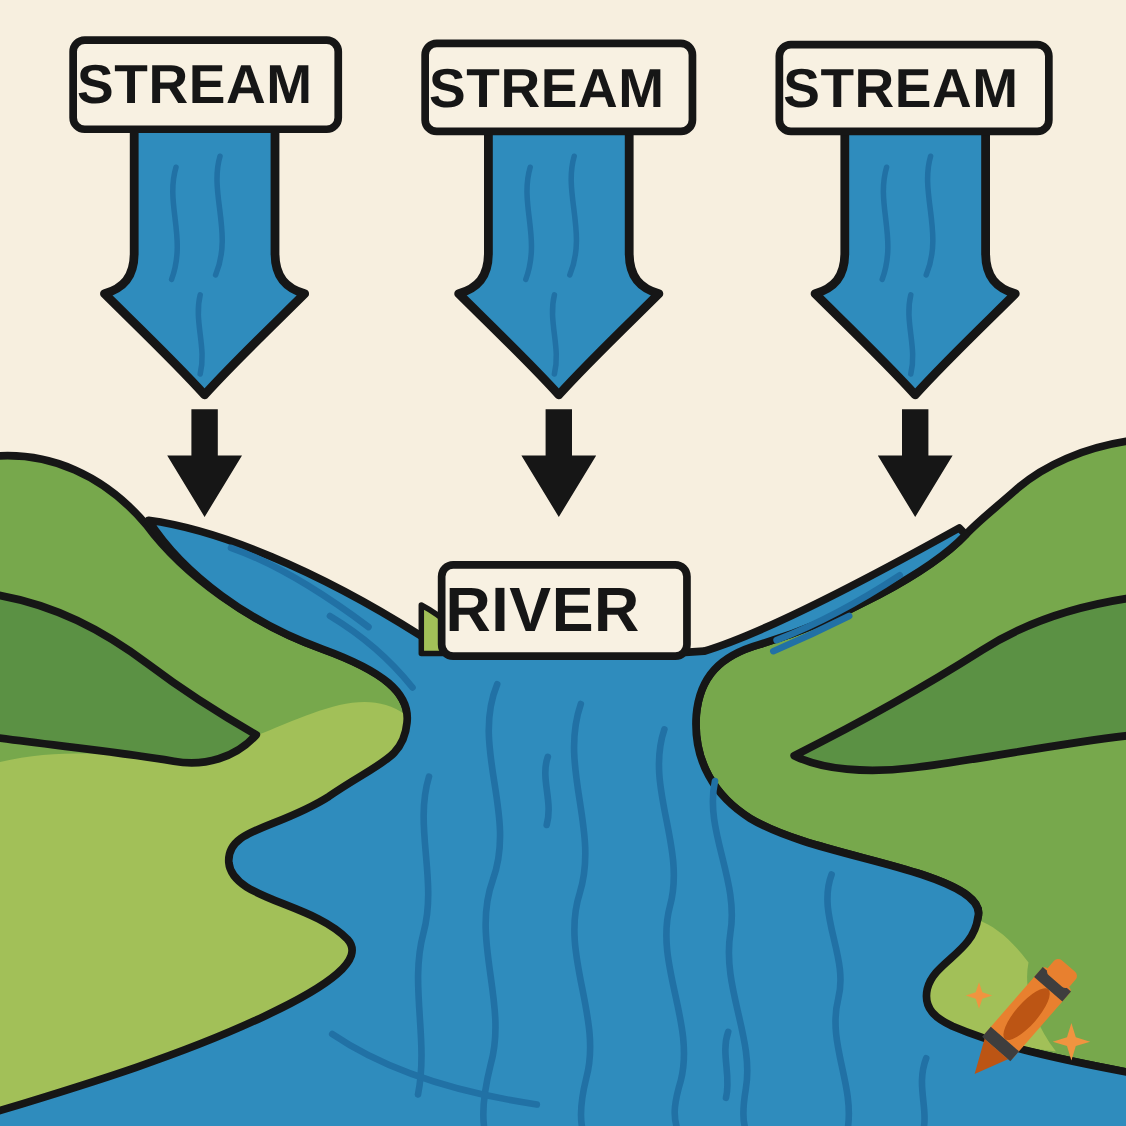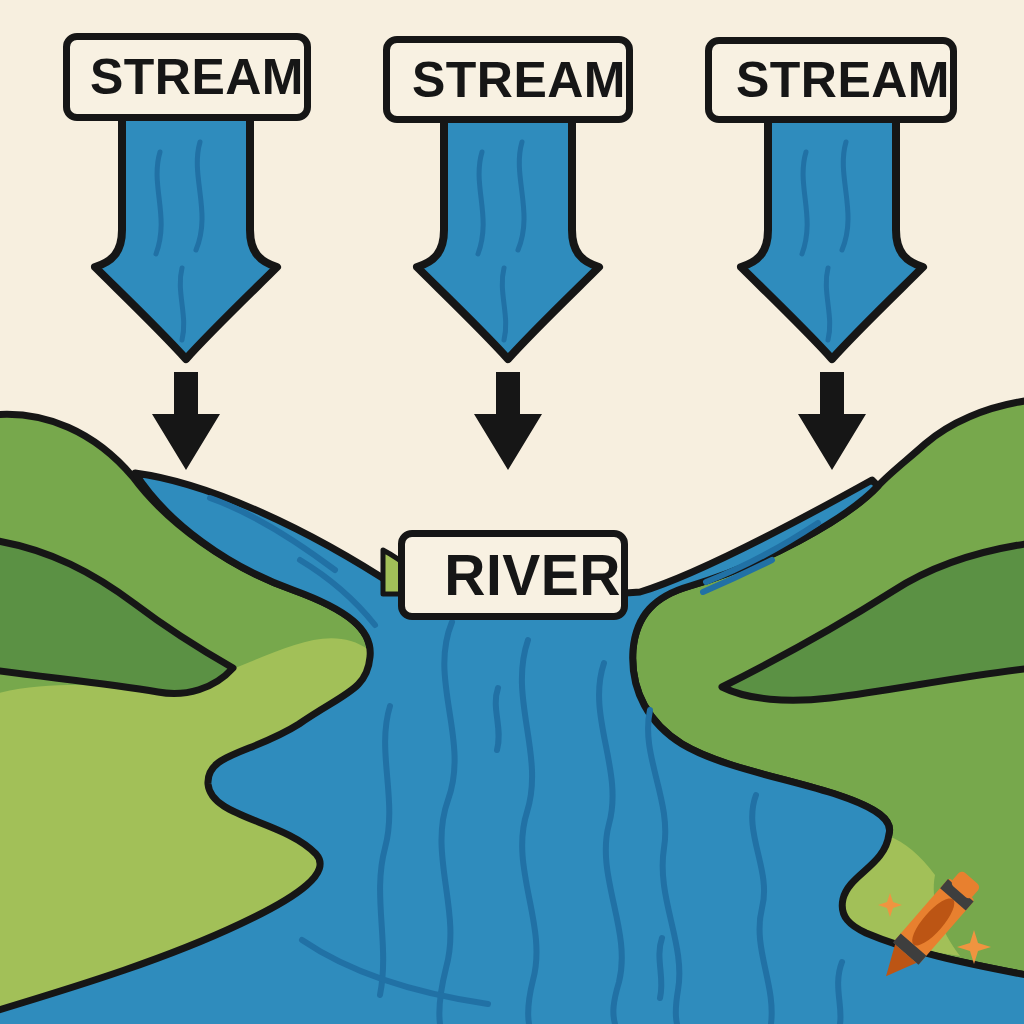--- a/index.html
+++ b/index.html
@@ -7,30 +7,30 @@
     position:relative;width:1024px;height:1024px;overflow:hidden;
     background:var(--background,#F7EFDF);
     font-family:"Liberation Sans","DejaVu Sans",sans-serif;
   }
   #stage svg{position:absolute;left:0;top:0;}
   .sign{
     position:absolute;box-sizing:border-box;
     background:var(--sign-fill,#F8F1E2);
     border:7px solid var(--outline-black,#161616);
     border-radius:14px;
-    display:flex;align-items:center;justify-content:flex-end;
+    display:flex;align-items:center;justify-content:flex-start;
     color:var(--outline-black,#161616);
     font-weight:bold;letter-spacing:0.5px;
   }
   .sign.stream{font-size:50px;}
   .sign.river{font-size:57px;}
   #sign-stream-1{left:63px;top:33px;width:248px;height:88px;}
   #sign-stream-2{left:383px;top:36px;width:250px;height:87px;}
   #sign-stream-3{left:705px;top:37px;width:252px;height:86px;}
-  #sign-river{left:398px;top:510px;width:230px;height:90px;margin-top:20px;}
+  #sign-river{left:398px;top:510px;width:230px;height:90px;}
 </style>
 </head>
 <body>
 
 <div id="stage">
 
   <svg width="1024" height="1024" viewBox="0 0 1024 1024">
 
     <rect x="0" y="0" width="1024" height="1024" fill="var(--background)"></rect>
 

